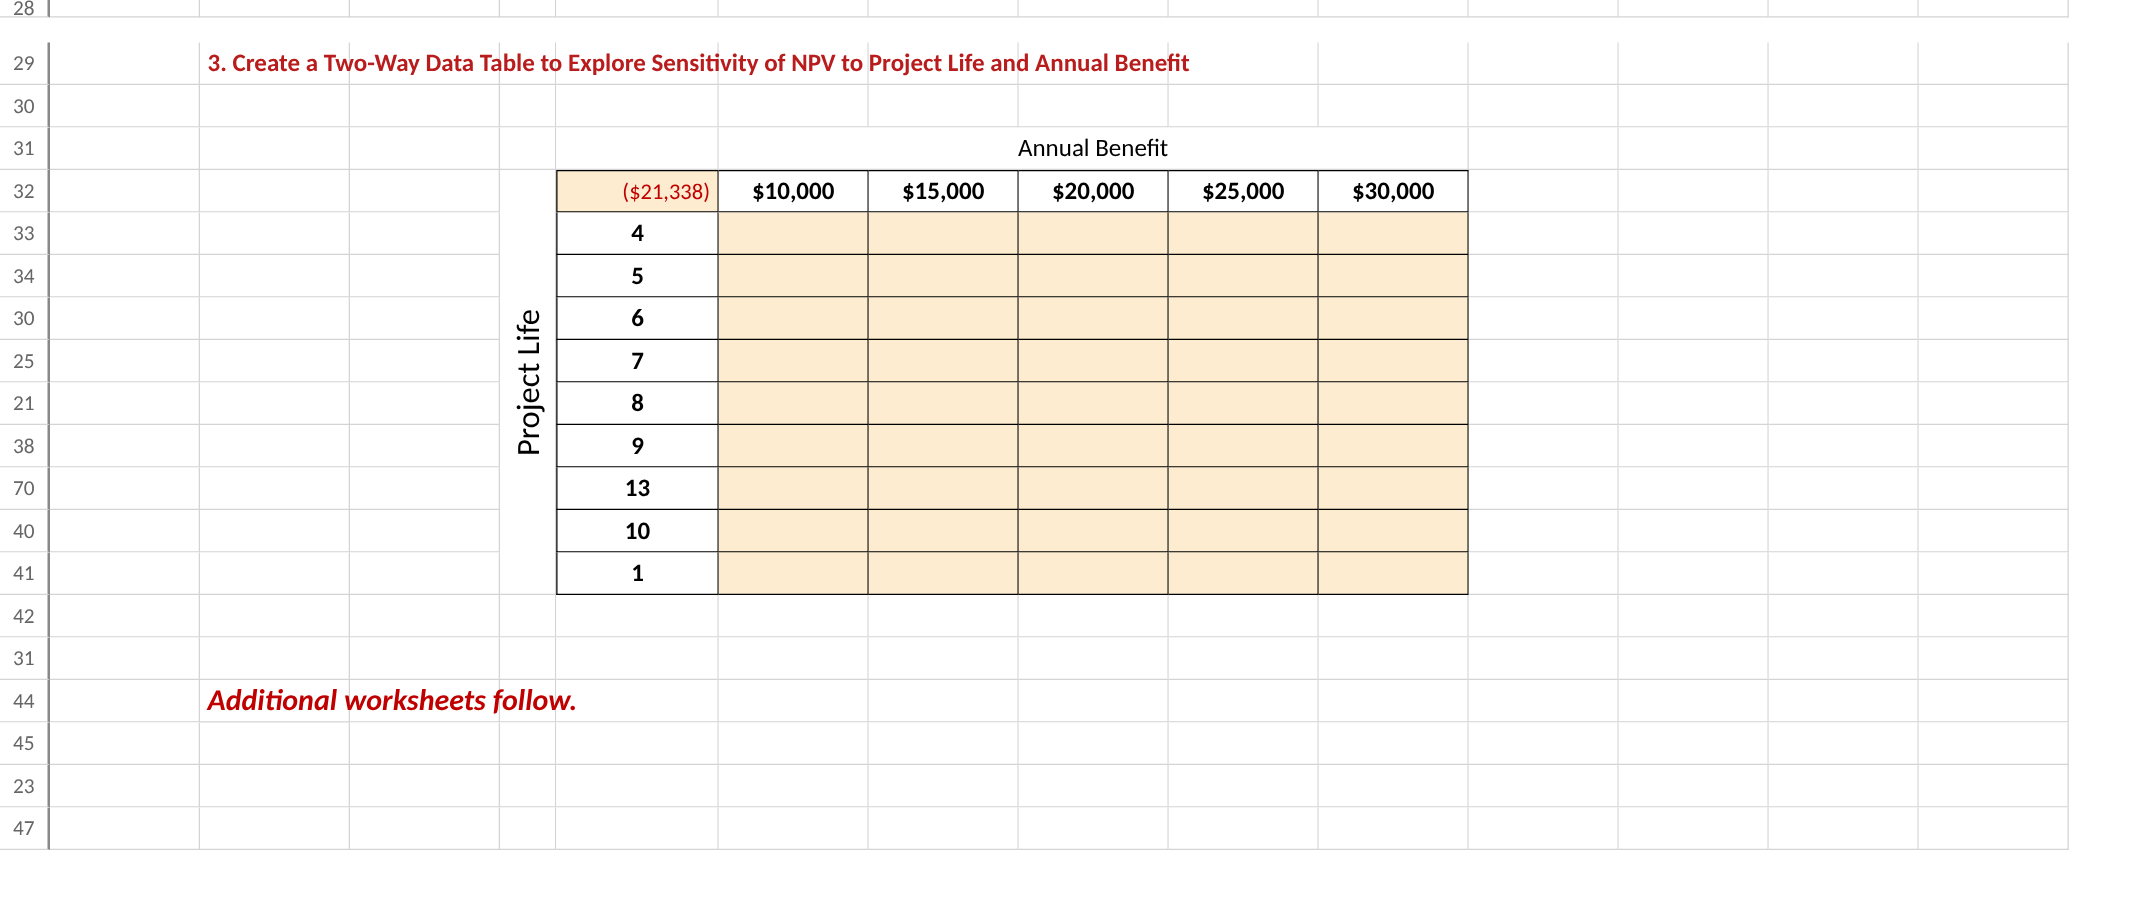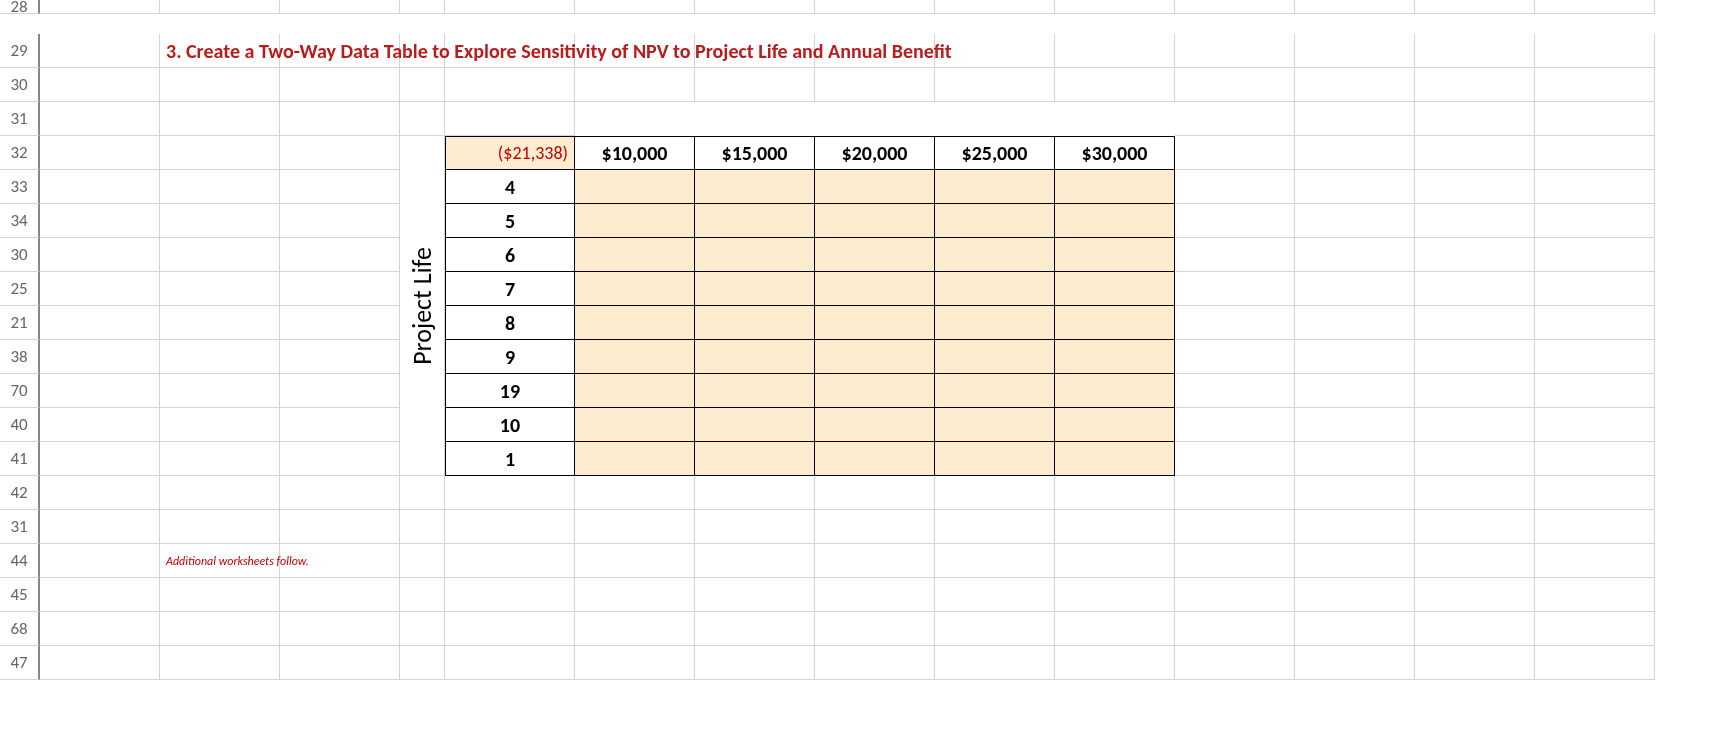--- a/index.html
+++ b/index.html
@@ -77,22 +77,22 @@
     border-right: 1.5px solid #000;
     border-bottom: 1.5px solid #000;
   }
   .cell.rowlabel.last { border-bottom: 1.5px solid #000; }
   .cell.datacell {
     background: #fdeccf;
     border-right: 1.5px solid #000;
     border-bottom: 1.5px solid #000;
   }
   .cell.footnote {
-    font-size: 12px;
-    font-weight: 400;
+    font-size: 24px;
+    font-weight: 700;
     font-style: italic;
     color: #c00000;
     z-index: 2;
   }
   .vertical-label-host {
     position: relative;
   }
   .vertical-label {
     position: absolute;
     left: 50%;
@@ -160,20 +160,21 @@
   <div class="cell" style="grid-row:3;grid-column:13"></div>
   <div class="cell" style="grid-row:3;grid-column:14"></div>
   <div class="cell" style="grid-row:3;grid-column:15"></div>
 
   <div class="rowhdr" style="grid-row:4;grid-column:1">31</div>
   <div class="cell" style="grid-row:4;grid-column:2"></div>
   <div class="cell" style="grid-row:4;grid-column:3"></div>
   <div class="cell" style="grid-row:4;grid-column:4"></div>
   <div class="cell" style="grid-row:4;grid-column:5"></div>
   <div class="cell" style="grid-row:4;grid-column:6"></div>
+  <div class="cell annual-benefit-label" style="grid-row:4;grid-column:7/12;border-right:1px solid #d4d4d4">Annual Benefit</div>
   <div class="cell" style="grid-row:4;grid-column:12"></div>
   <div class="cell" style="grid-row:4;grid-column:13"></div>
   <div class="cell" style="grid-row:4;grid-column:14"></div>
   <div class="cell" style="grid-row:4;grid-column:15"></div>
 
   <div class="rowhdr" style="grid-row:5;grid-column:1">32</div>
   <div class="cell" style="grid-row:5;grid-column:2"></div>
   <div class="cell" style="grid-row:5;grid-column:3"></div>
   <div class="cell" style="grid-row:5;grid-column:4"></div>
 
@@ -278,21 +279,21 @@
   <div class="cell datacell" style="grid-row:11;grid-column:11"></div>
   <div class="cell" style="grid-row:11;grid-column:12"></div>
   <div class="cell" style="grid-row:11;grid-column:13"></div>
   <div class="cell" style="grid-row:11;grid-column:14"></div>
   <div class="cell" style="grid-row:11;grid-column:15"></div>
 
   <div class="rowhdr" style="grid-row:12;grid-column:1">70</div>
   <div class="cell" style="grid-row:12;grid-column:2"></div>
   <div class="cell" style="grid-row:12;grid-column:3"></div>
   <div class="cell" style="grid-row:12;grid-column:4"></div>
-  <div class="cell rowlabel" style="grid-row:12;grid-column:6">19</div>
+  <div class="cell rowlabel" style="grid-row:12;grid-column:6">13</div>
   <div class="cell datacell" style="grid-row:12;grid-column:7"></div>
   <div class="cell datacell" style="grid-row:12;grid-column:8"></div>
   <div class="cell datacell" style="grid-row:12;grid-column:9"></div>
   <div class="cell datacell" style="grid-row:12;grid-column:10"></div>
   <div class="cell datacell" style="grid-row:12;grid-column:11"></div>
   <div class="cell" style="grid-row:12;grid-column:12"></div>
   <div class="cell" style="grid-row:12;grid-column:13"></div>
   <div class="cell" style="grid-row:12;grid-column:14"></div>
   <div class="cell" style="grid-row:12;grid-column:15"></div>
 
@@ -383,21 +384,21 @@
   <div class="cell" style="grid-row:18;grid-column:7"></div>
   <div class="cell" style="grid-row:18;grid-column:8"></div>
   <div class="cell" style="grid-row:18;grid-column:9"></div>
   <div class="cell" style="grid-row:18;grid-column:10"></div>
   <div class="cell" style="grid-row:18;grid-column:11"></div>
   <div class="cell" style="grid-row:18;grid-column:12"></div>
   <div class="cell" style="grid-row:18;grid-column:13"></div>
   <div class="cell" style="grid-row:18;grid-column:14"></div>
   <div class="cell" style="grid-row:18;grid-column:15"></div>
 
-  <div class="rowhdr" style="grid-row:19;grid-column:1">68</div>
+  <div class="rowhdr" style="grid-row:19;grid-column:1">23</div>
   <div class="cell" style="grid-row:19;grid-column:2"></div>
   <div class="cell" style="grid-row:19;grid-column:3"></div>
   <div class="cell" style="grid-row:19;grid-column:4"></div>
   <div class="cell" style="grid-row:19;grid-column:5"></div>
   <div class="cell" style="grid-row:19;grid-column:6"></div>
   <div class="cell" style="grid-row:19;grid-column:7"></div>
   <div class="cell" style="grid-row:19;grid-column:8"></div>
   <div class="cell" style="grid-row:19;grid-column:9"></div>
   <div class="cell" style="grid-row:19;grid-column:10"></div>
   <div class="cell" style="grid-row:19;grid-column:11"></div>

